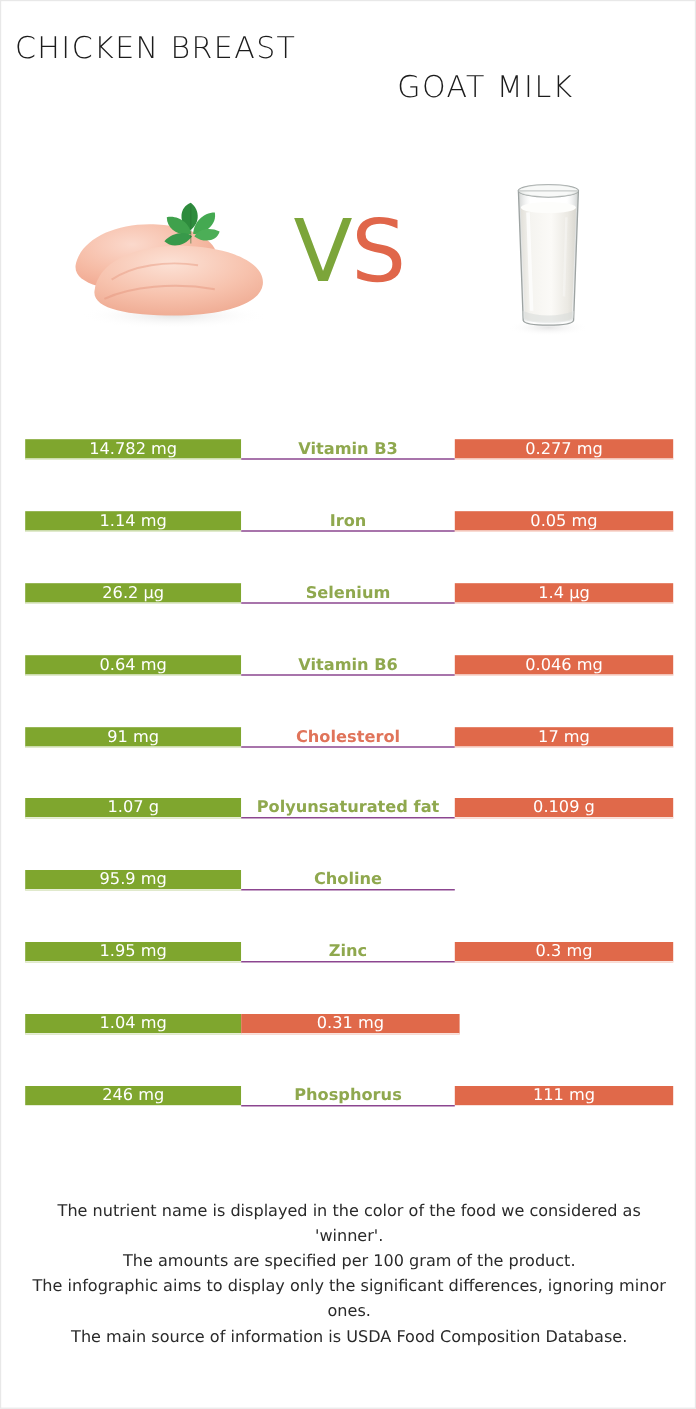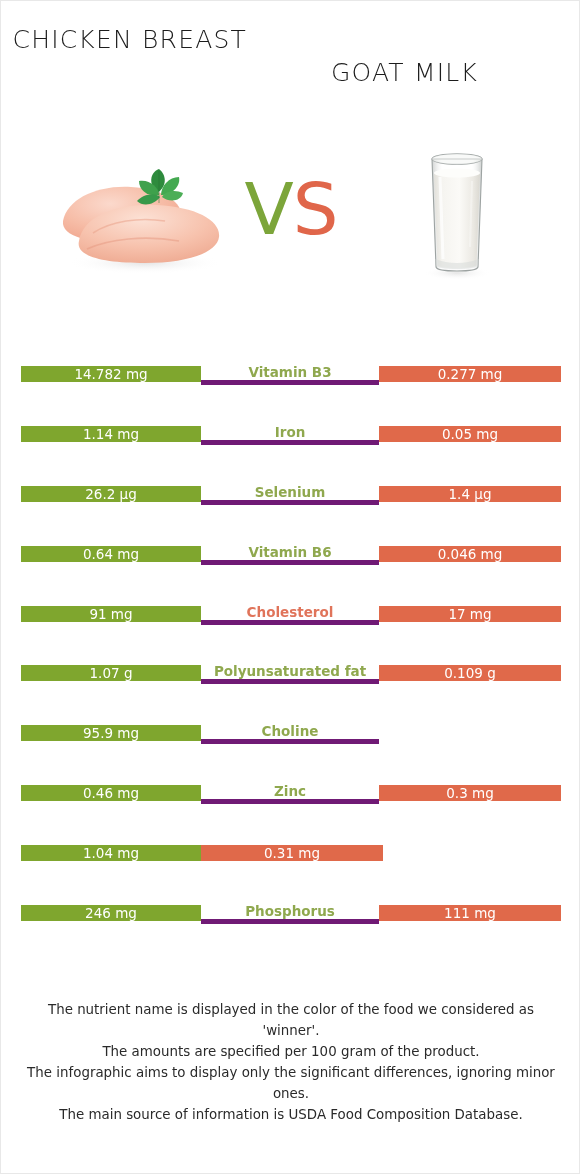--- a/index.html
+++ b/index.html
@@ -115,21 +115,21 @@
   .cell-left {
     width: 180px;
     background: #7FA62E;
     color: #ffffff;
     border-bottom: 1.5px solid #ffffff;
   }
   .cell-mid {
     width: 178px;
     background: #ffffff;
     font-weight: bold;
-    border-bottom: 5px solid #701a75;
+    border-bottom: 1px solid #701a75;
   }
   .cell-right {
     width: 182px;
     background: #E0694A;
     color: #ffffff;
     border-bottom: 1.5px solid #ffffff;
   }
   .row:last-child .cell-left,
   .row:last-child .cell-right {
     border-bottom: none;
@@ -266,21 +266,21 @@
     <div class="cell cell-mid mid-green">Polyunsaturated fat</div>
     <div class="cell cell-right">0.109 g</div>
   </div>
 
   <div class="row">
     <div class="cell cell-left">95.9 mg</div>
     <div class="cell cell-mid mid-green">Choline</div>
   </div>
 
   <div class="row">
-    <div class="cell cell-left">0.46 mg</div>
+    <div class="cell cell-left">1.95 mg</div>
     <div class="cell cell-mid mid-green">Zinc</div>
     <div class="cell cell-right">0.3 mg</div>
   </div>
 
   <div class="row">
     <div class="cell cell-left">1.04 mg</div>
     <div class="cell cell-right">0.31 mg</div>
   </div>
 
   <div class="row">

